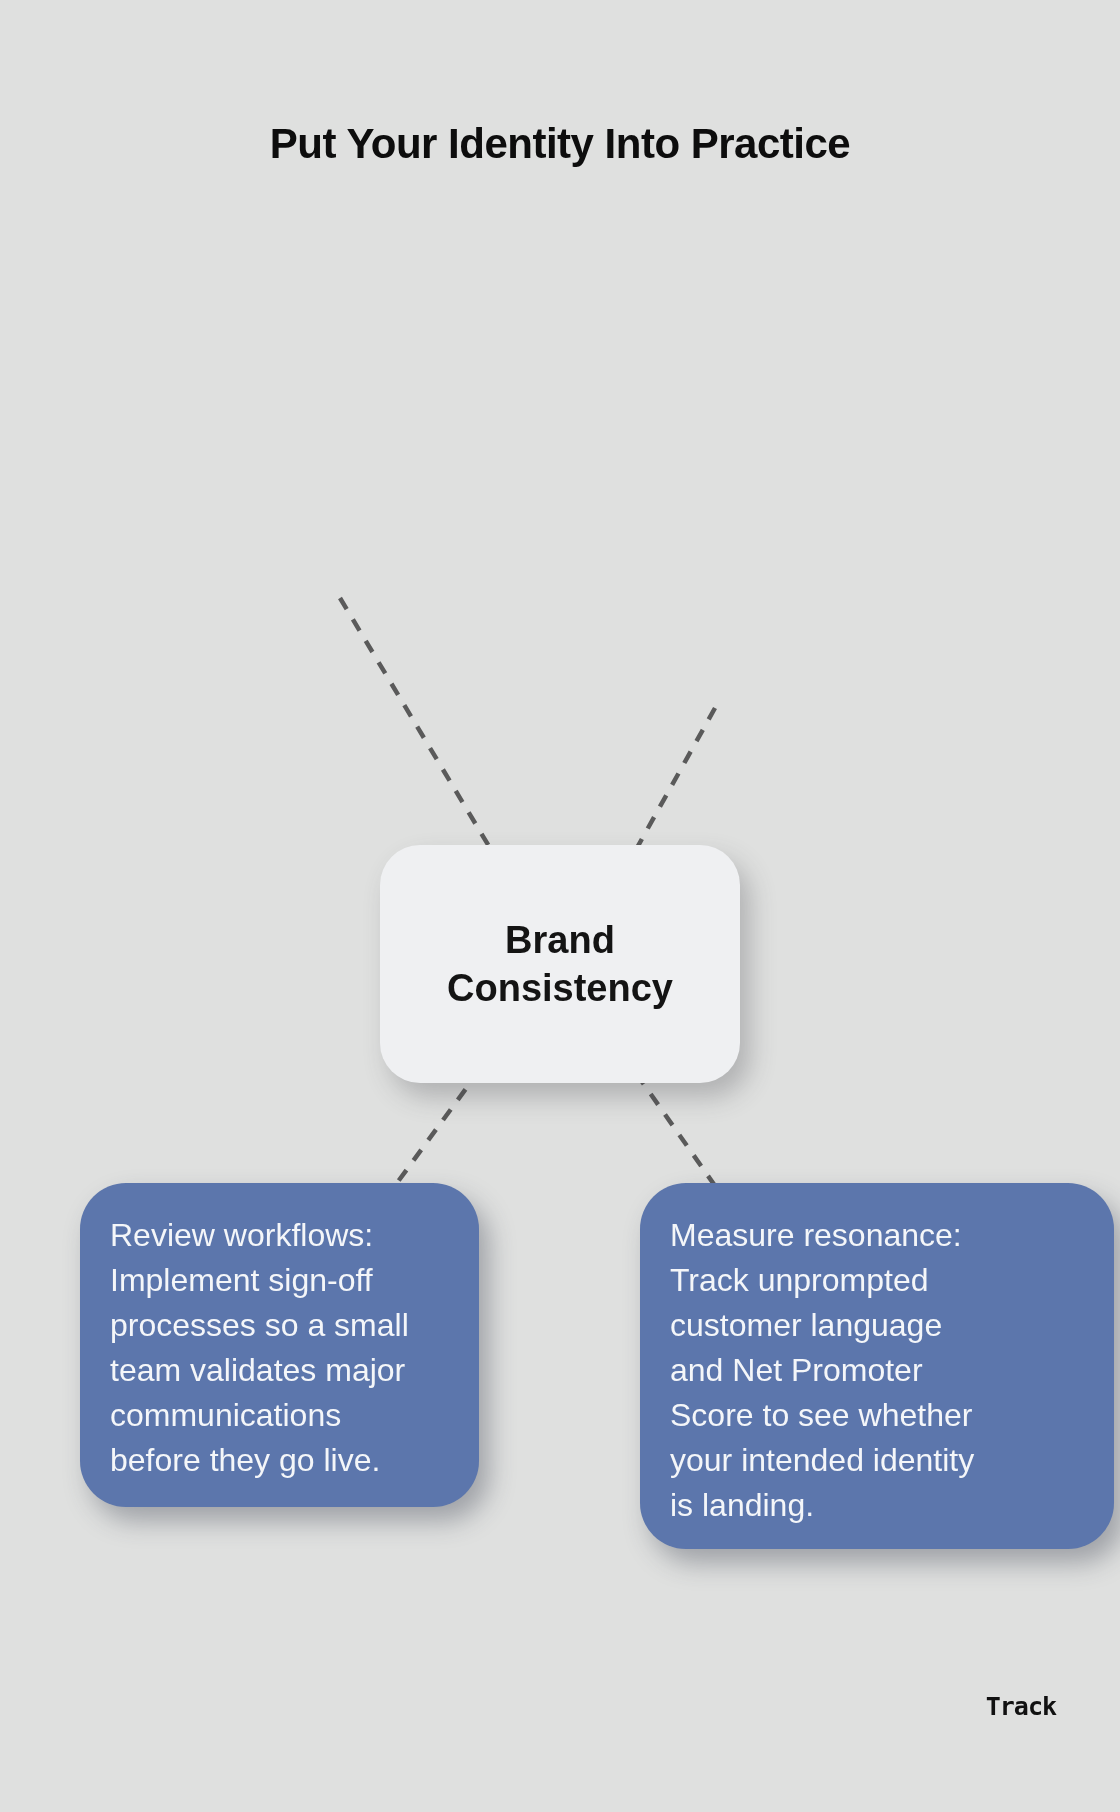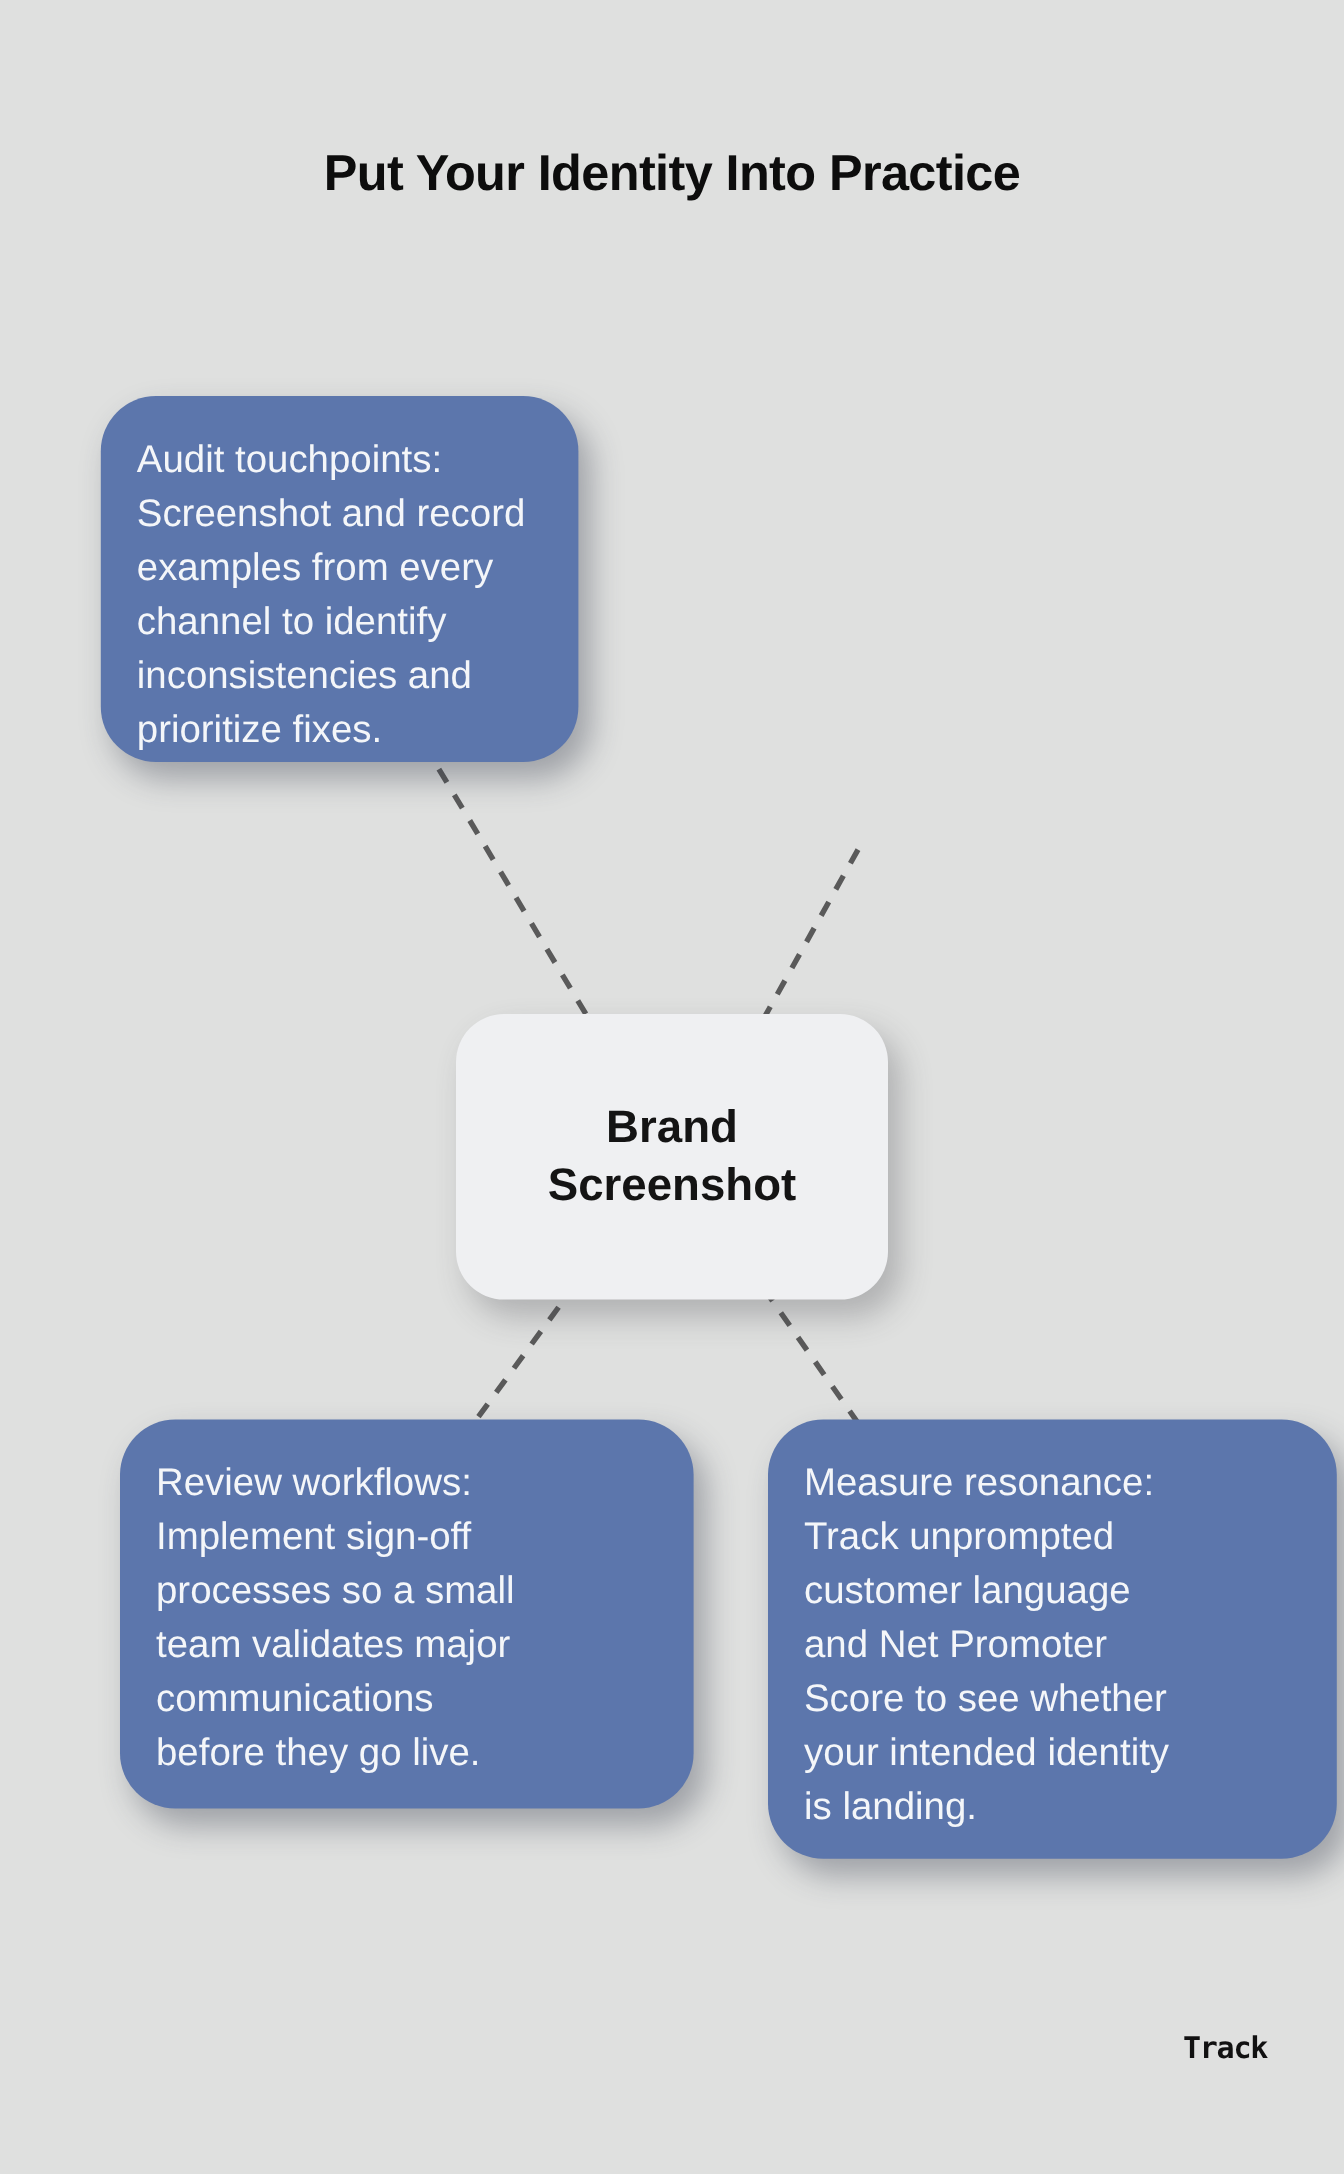--- a/index.html
+++ b/index.html
@@ -96,36 +96,28 @@
 
   <h1 class="title">Put Your Identity Into Practice</h1>
 
   <svg class="connectors" width="1120" height="1812" viewBox="0 0 1120 1812" aria-hidden="true">
     <line class="conn" x1="340" y1="598" x2="505" y2="873"></line>
     <line class="conn" x1="715" y1="708" x2="619" y2="880"></line>
     <line class="conn" x1="495" y1="1049" x2="375" y2="1213"></line>
     <line class="conn" x1="622" y1="1053" x2="734" y2="1213"></line>
   </svg>
 
-  <div class="node blue" style="left:84px;top:330px;width:398px;height:305px;">
-    <p>Audit touchpoints:
-Screenshot and record
-examples from every
-channel to identify
-inconsistencies and
-prioritize fixes.</p>
-  </div>
 
 
   <div class="node center-node" style="left:380px;top:845px;width:360px;height:238px;">
     <p>Brand
-Screenshot</p>
+Consistency</p>
   </div>
 
-  <div class="node blue" style="left:80px;top:1183px;width:478px;height:324px;margin-left:20px;">
+  <div class="node blue" style="left:80px;top:1183px;width:399px;height:324px;">
     <p>Review workflows:
 Implement sign-off
 processes so a small
 team validates major
 communications
 before they go live.</p>
   </div>
 
   <div class="node blue" style="left:640px;top:1183px;width:474px;height:366px;">
     <p>Measure resonance:

